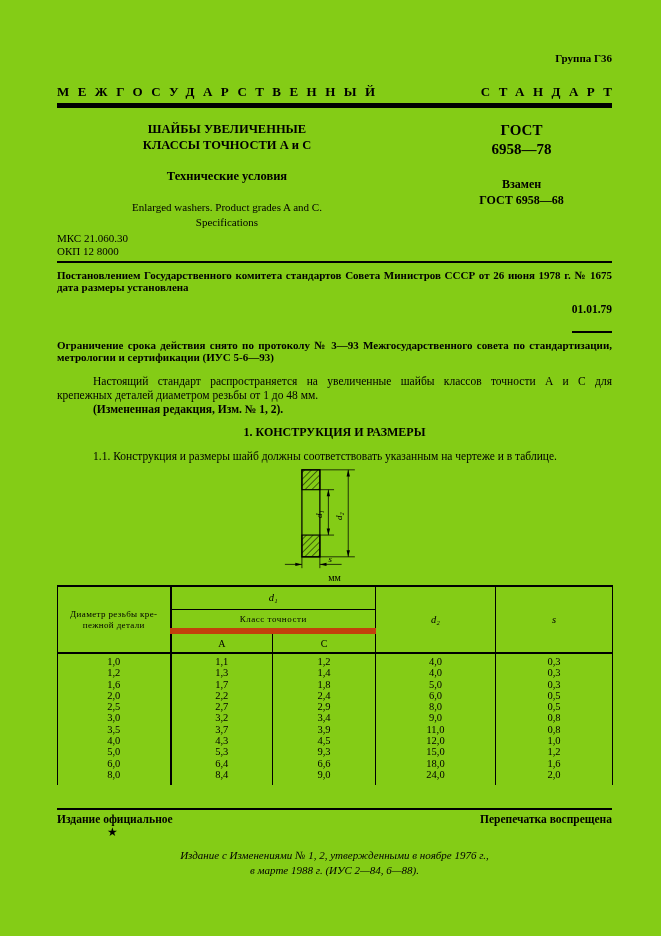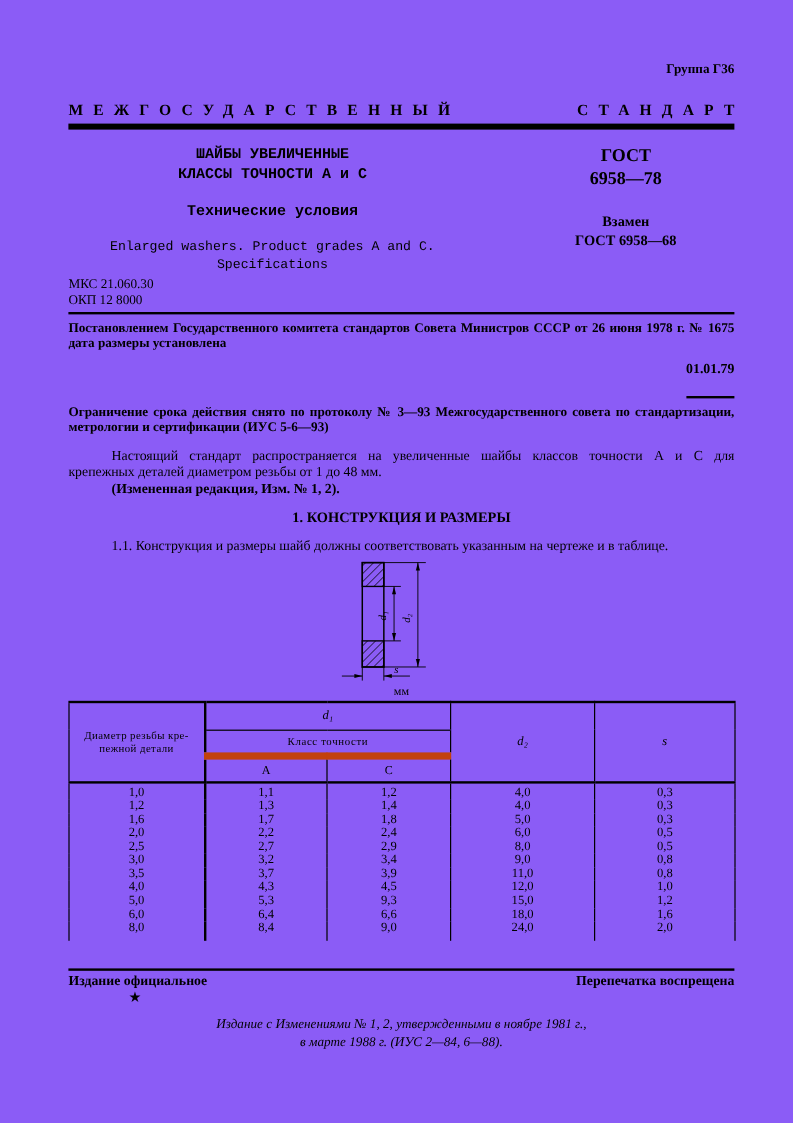--- a/index.html
+++ b/index.html
@@ -1,29 +1,29 @@
 <!DOCTYPE html>
 <html><head>
 <meta charset="utf-8">
 <style>
   * { margin:0; padding:0; box-sizing:border-box; }
   html,body { background:#e8e8e8; }
   .page {
-    width:661px; height:936px; margin:0 auto; background:#8b5cf6;
+    width:661px; height:936px; margin:0 auto; background:#84cc16;
     font-family:"Liberation Serif","DejaVu Serif",serif; color:#000;
     padding:52px 49px 0 57px; position:relative; overflow:hidden;
   }
   .group-label { text-align:right; font-weight:bold; font-size:11px; }
   .std-row { margin-top:20px; display:flex; justify-content:space-between; font-weight:bold; font-size:13px; }
   .std-row span { letter-spacing:0.65em; white-space:nowrap; }
   .std-row span:last-child { margin-right:-0.65em; }
   .thick-bar { margin-top:3px; height:5px; background:#000; }
 
   .title-block { margin-top:13px; display:flex; }
-  .title-left { flex:0 0 340px; text-align:center;font-family:Liberation Mono, monospace; }
+  .title-left { flex:0 0 340px; text-align:center; }
   .title-right { flex:1; text-align:center; padding-left:34px; }
   .title-ru { font-weight:bold; font-size:12.5px; line-height:16px; }
   .subtitle { margin-top:16px; font-weight:bold; font-size:12.5px; }
   .title-en { margin-top:16px; font-size:11px; line-height:15px; }
   .gost-code { font-weight:bold; font-size:15px; line-height:19px; }
   .vzamen { margin-top:17px; font-weight:bold; font-size:12px; line-height:16px; }
 
   .codes { margin-top:2px; font-size:11px; line-height:13px; }
   .thin-rule { margin-top:3px; height:2px; background:#000; }
   .bold-par { margin-top:6px; font-weight:bold; font-size:11px; line-height:12px; }
@@ -277,17 +277,17 @@
 
   <div class="footer-rule"></div>
   <div class="footer-row">
     <span>Издание официальное</span>
     <span>Перепечатка воспрещена</span>
   </div>
   <div class="star-row">
     <span>★</span>
   </div>
   <div class="note">
-    <div>Издание с Изменениями № 1, 2, утвержденными в ноябре 1981 г.,</div>
+    <div>Издание с Изменениями № 1, 2, утвержденными в ноябре 1976 г.,</div>
     <div>в марте 1988 г. (ИУС 2—84, 6—88).</div>
   </div>
 
 </div>
 
 </body></html>

